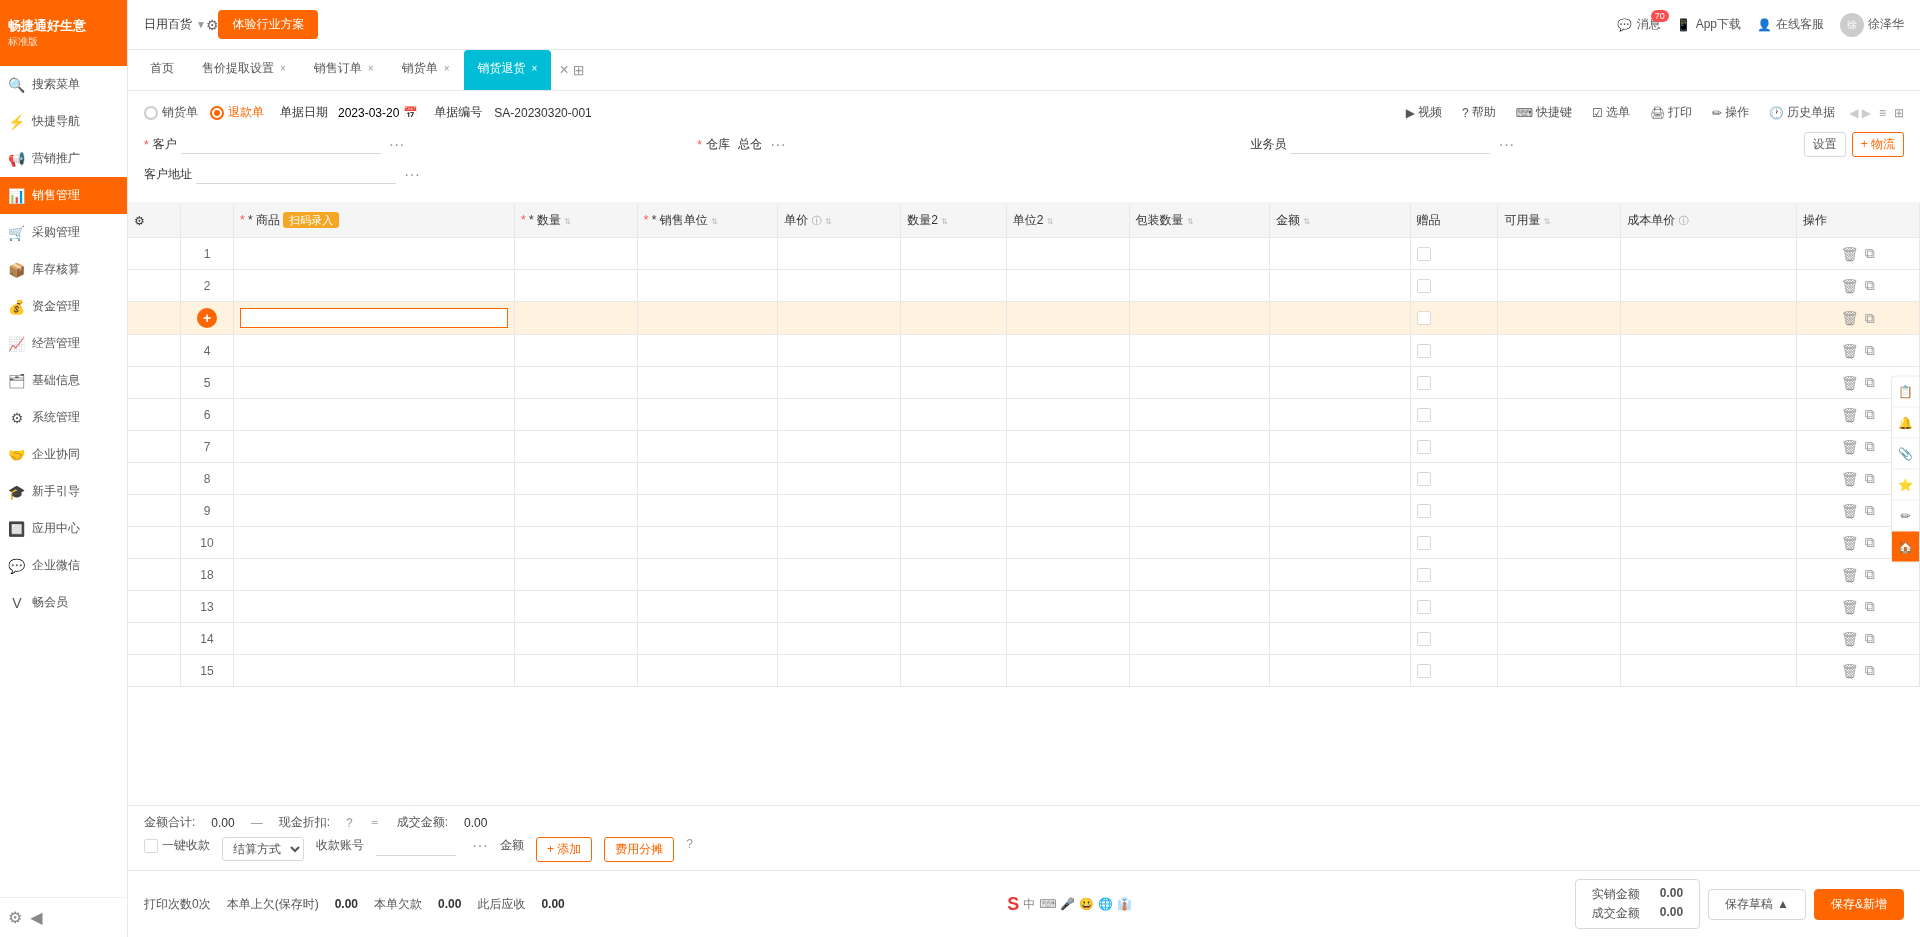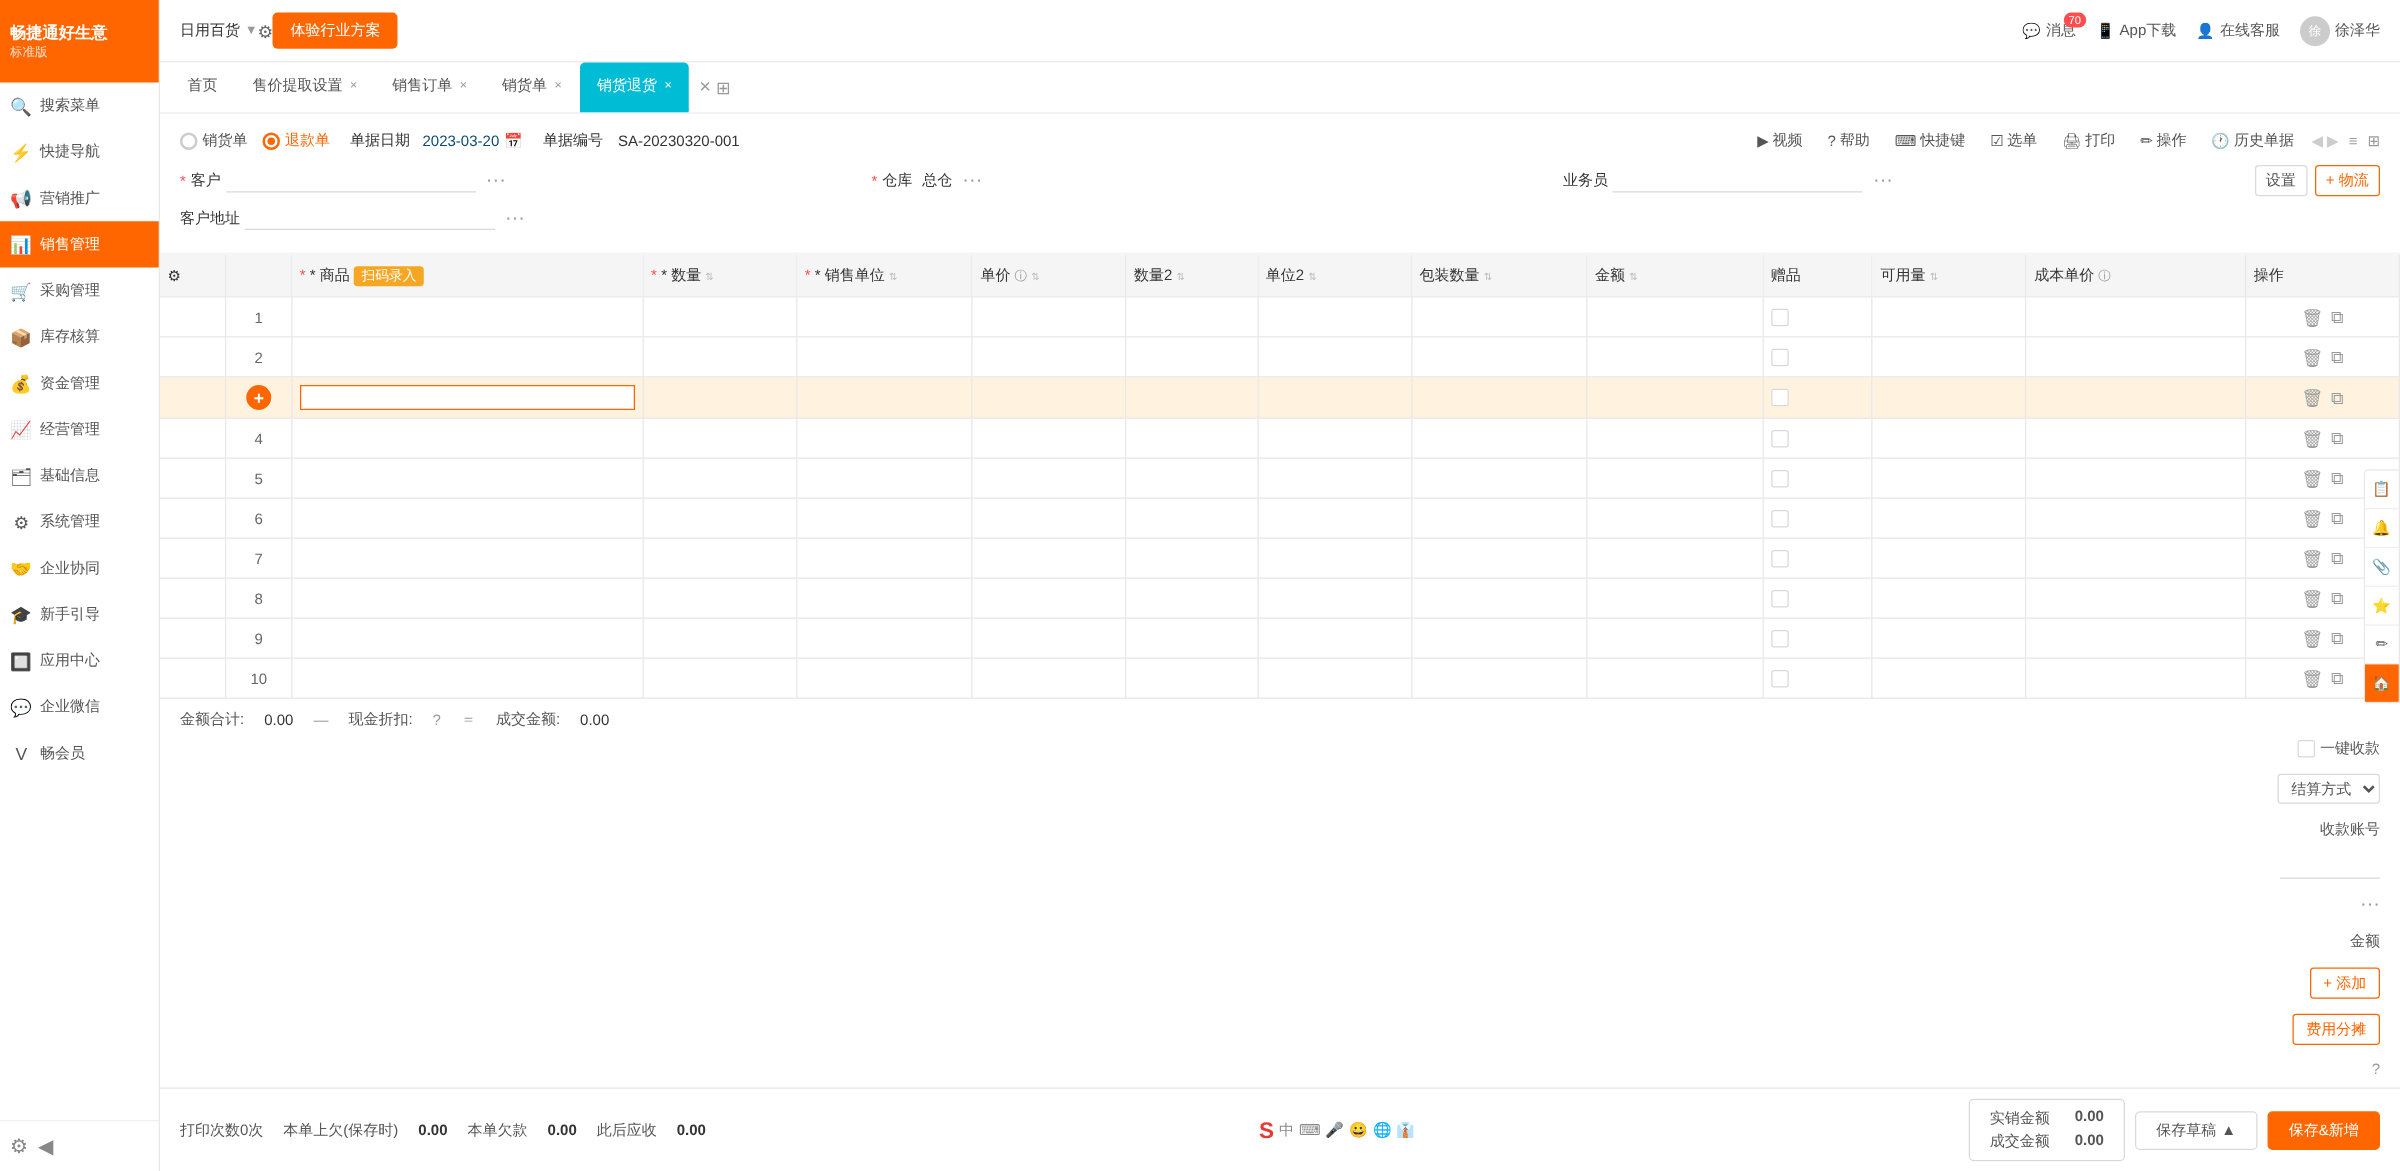--- a/index.html
+++ b/index.html
@@ -82,21 +82,21 @@
     .scan-btn { background: #f5a623; color: #fff; padding: 2px 6px; border-radius: 3px; font-size: 11px; cursor: pointer; white-space: nowrap; }
     .total-row td { background: #fff8f0; font-weight: bold; color: #ff6600; }
     .total-row td:first-child { color: #333; font-weight: normal; }
 
     
     .bottom-bar { background: #fff; border-top: 1px solid #e8e8e8; padding: 8px 16px; flex-shrink: 0; }
     .bottom-row1 { display: flex; align-items: center; gap: 16px; margin-bottom: 6px; }
     .bottom-label { color: #555; font-size: 12px; }
     .bottom-value { color: #333; font-size: 12px; }
     .minus-icon { color: #999; }
-    .bottom-row2 { display: flex; align-items: flex-end; gap: 12px; flex-direction: column; }
+    .bottom-row2 { display: flex; align-items: flex-start; gap: 12px; }
     .checkbox-label { display: flex; align-items: center; gap: 4px; color: #555; cursor: pointer; font-size: 12px; }
     .bottom-select { border: 1px solid #d9d9d9; padding: 3px 6px; border-radius: 3px; color: #555; font-size: 12px; background: #fff; }
     .bottom-input { border: none; border-bottom: 1px solid #d9d9d9; padding: 2px 4px; width: 80px; outline: none; color: #333; font-size: 12px; }
     .add-btn { background: #fff; border: 1px solid #ff6600; color: #ff6600; padding: 3px 10px; border-radius: 3px; cursor: pointer; font-size: 12px; display: flex; align-items: center; gap: 3px; }
     .expense-btn { background: #fff; border: 1px solid #ff6600; color: #ff6600; padding: 3px 10px; border-radius: 3px; cursor: pointer; font-size: 12px; }
     .help-icon { color: #999; cursor: pointer; }
 
     
     .footer { background: #fff; border-top: 1px solid #e8e8e8; padding: 8px 16px; display: flex; justify-content: space-between; flex-shrink: 0; }
     .footer-left { display: flex; align-items: center; gap: 16px; color: #555; font-size: 12px; }
@@ -264,21 +264,21 @@
           <div class="radio-circle"></div>
           <span>销货单</span>
         </div>
         <div class="radio-item">
           <div class="radio-circle selected"></div>
           <span style="color:#ff6600;">退款单</span>
         </div>
       </div>
       <div class="date-field">
         <span class="form-label">单据日期</span>
-        <span style="margin-left:6px;color:#0c4a6e;cursor:pointer;">2023-03-20</span>
+        <span style="margin-left:6px;color:#000000;cursor:pointer;">2023-03-20</span>
         <span class="calendar-icon">📅</span>
       </div>
       <div style="display:flex;align-items:center;gap:6px;">
         <span class="form-label">单据编号</span>
         <span style="margin-left:6px;color:#333;">SA-20230320-001</span>
       </div>
       <div class="toolbar-right">
         <div class="toolbar-btn">
           <span>▶</span>
           <span>视频</span>

